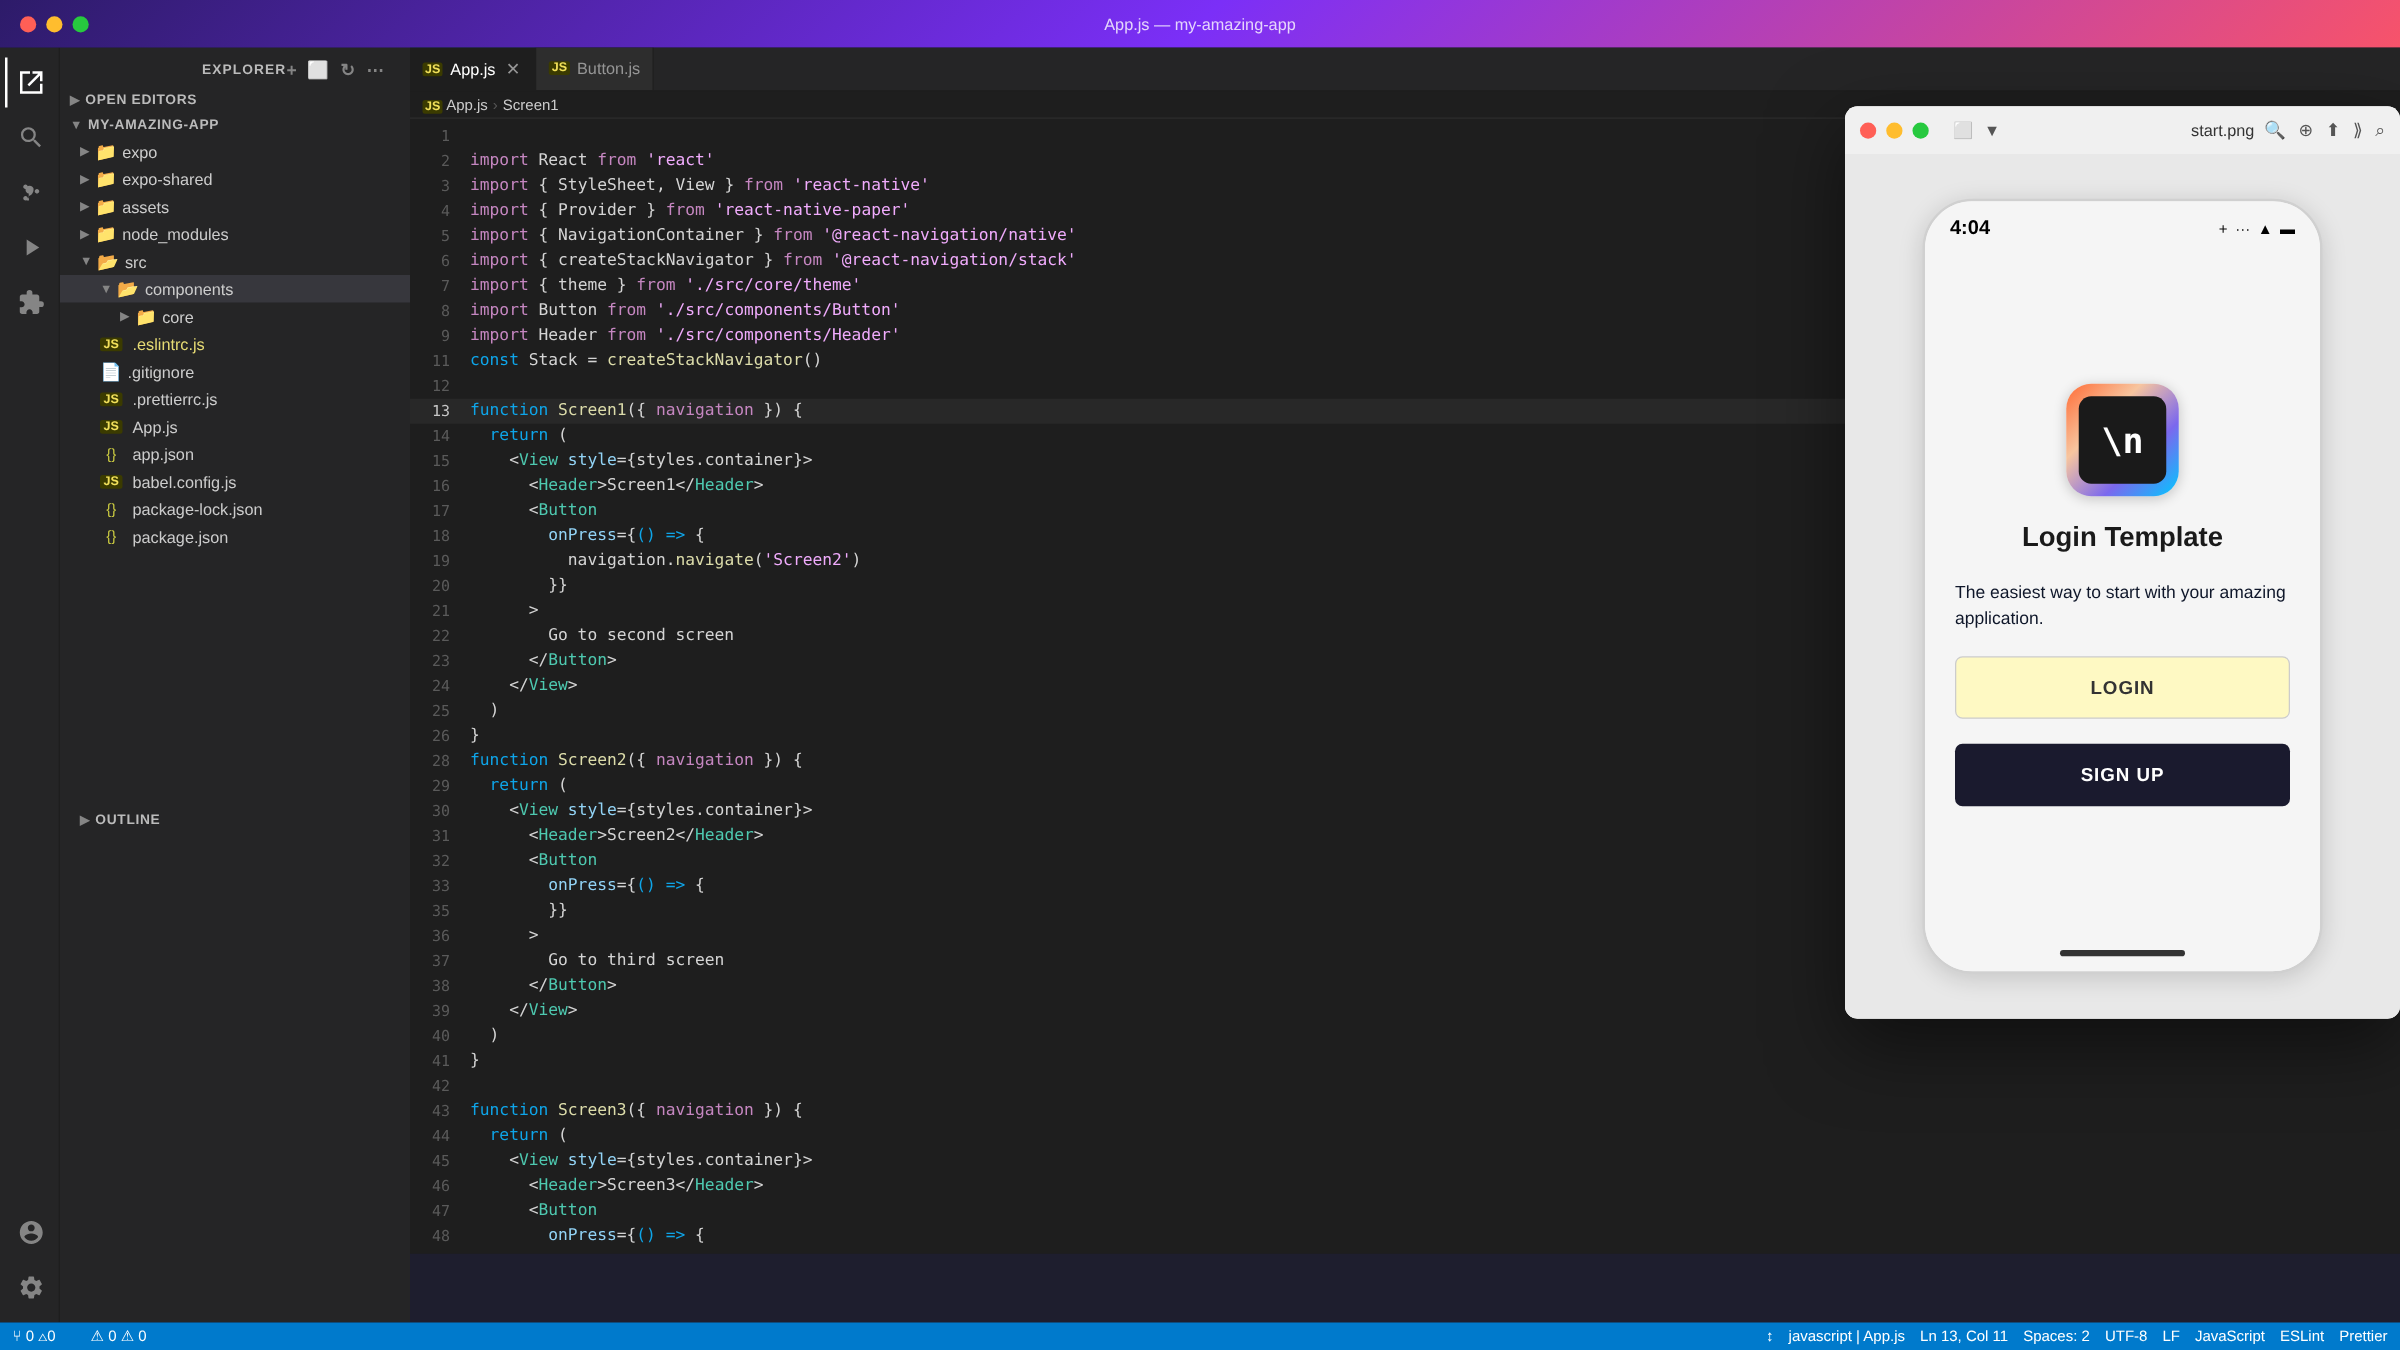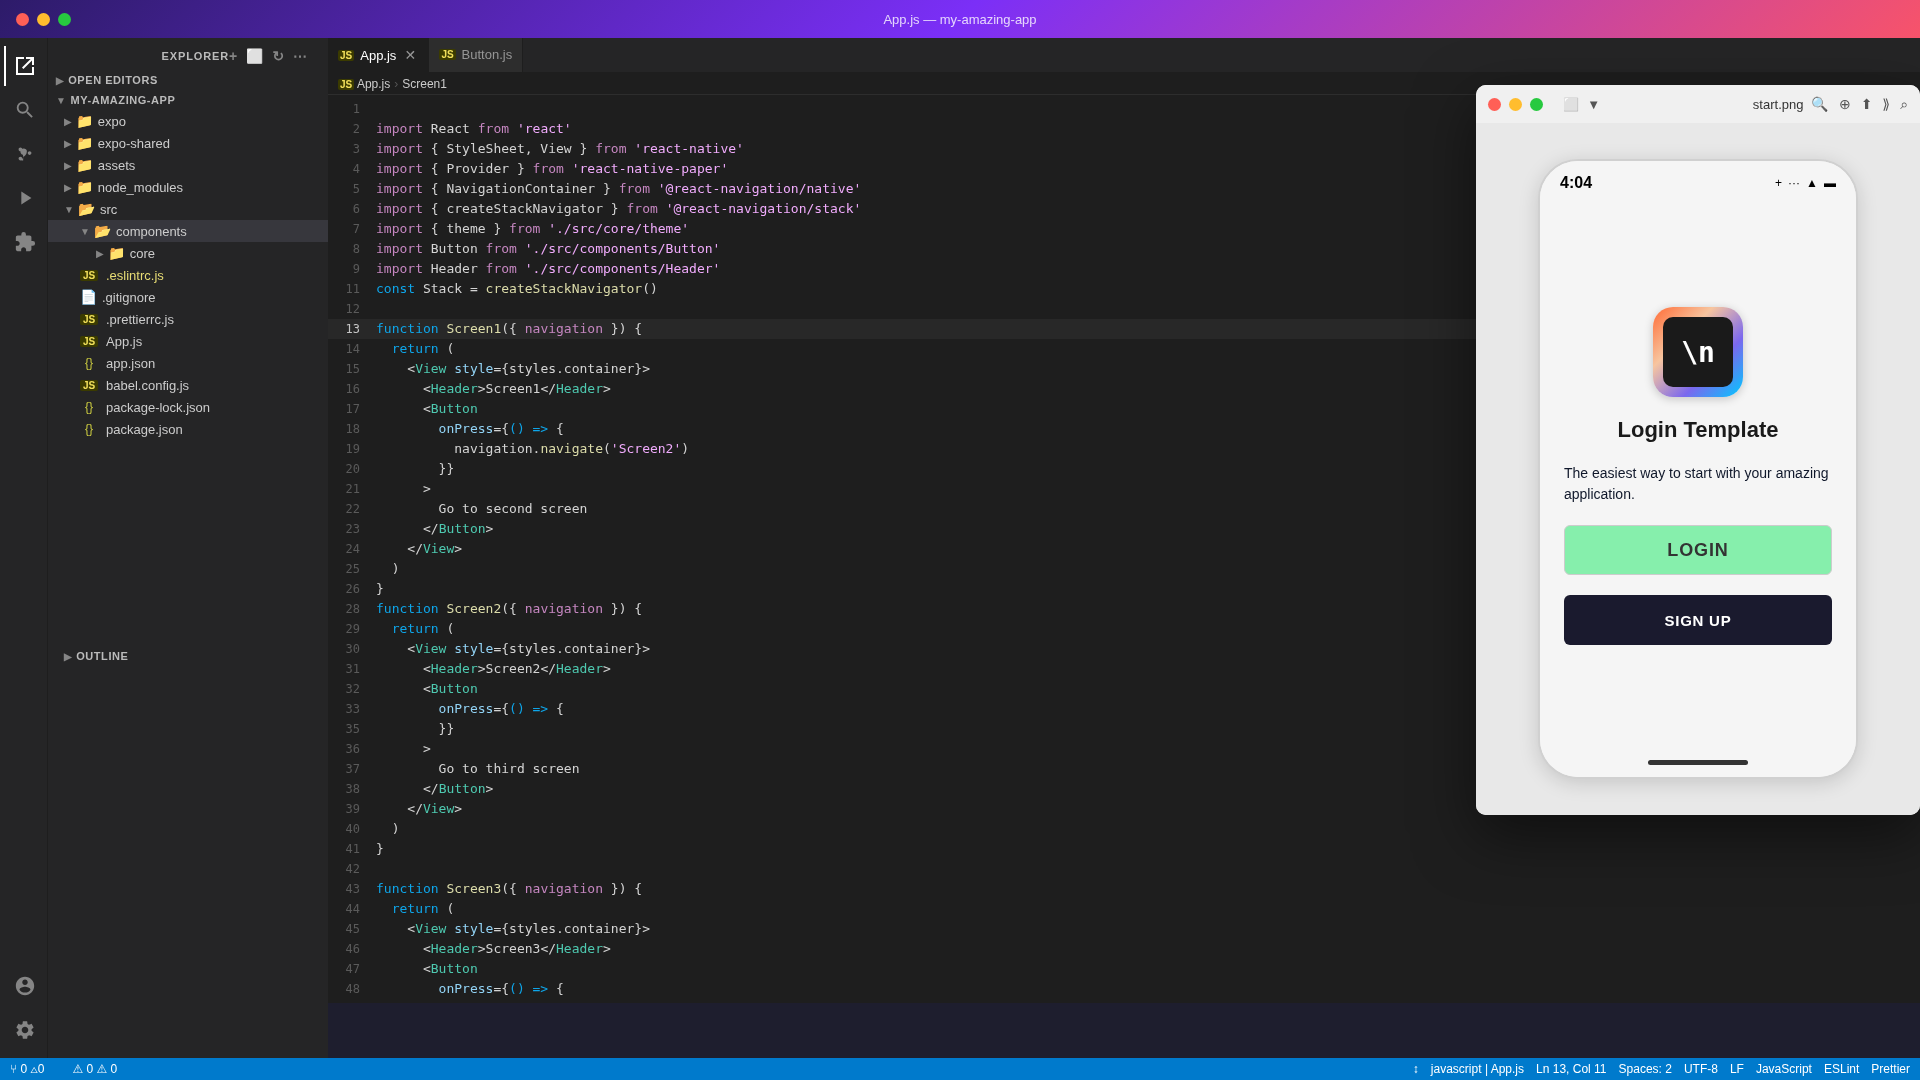--- a/index.html
+++ b/index.html
@@ -410,24 +410,24 @@
     }
     .phone-app-desc {
       font-size: 14px;
       color: #0f172a;
       text-align: left;
       line-height: 1.5;
     }
     .phone-btn-login {
       width: 100%;
       height: 50px;
-      background: #86efac;
+      background: #fef9c3;
       border: 1px solid #ccc;
       border-radius: 6px;
-      font-size: 18px;
+      font-size: 15px;
       font-weight: 600;
       color: #333;
       cursor: pointer;
       letter-spacing: 0.05em;
       display: flex;
       align-items: center;
       justify-content: center;
     }
     .phone-btn-signup {
       width: 100%;

